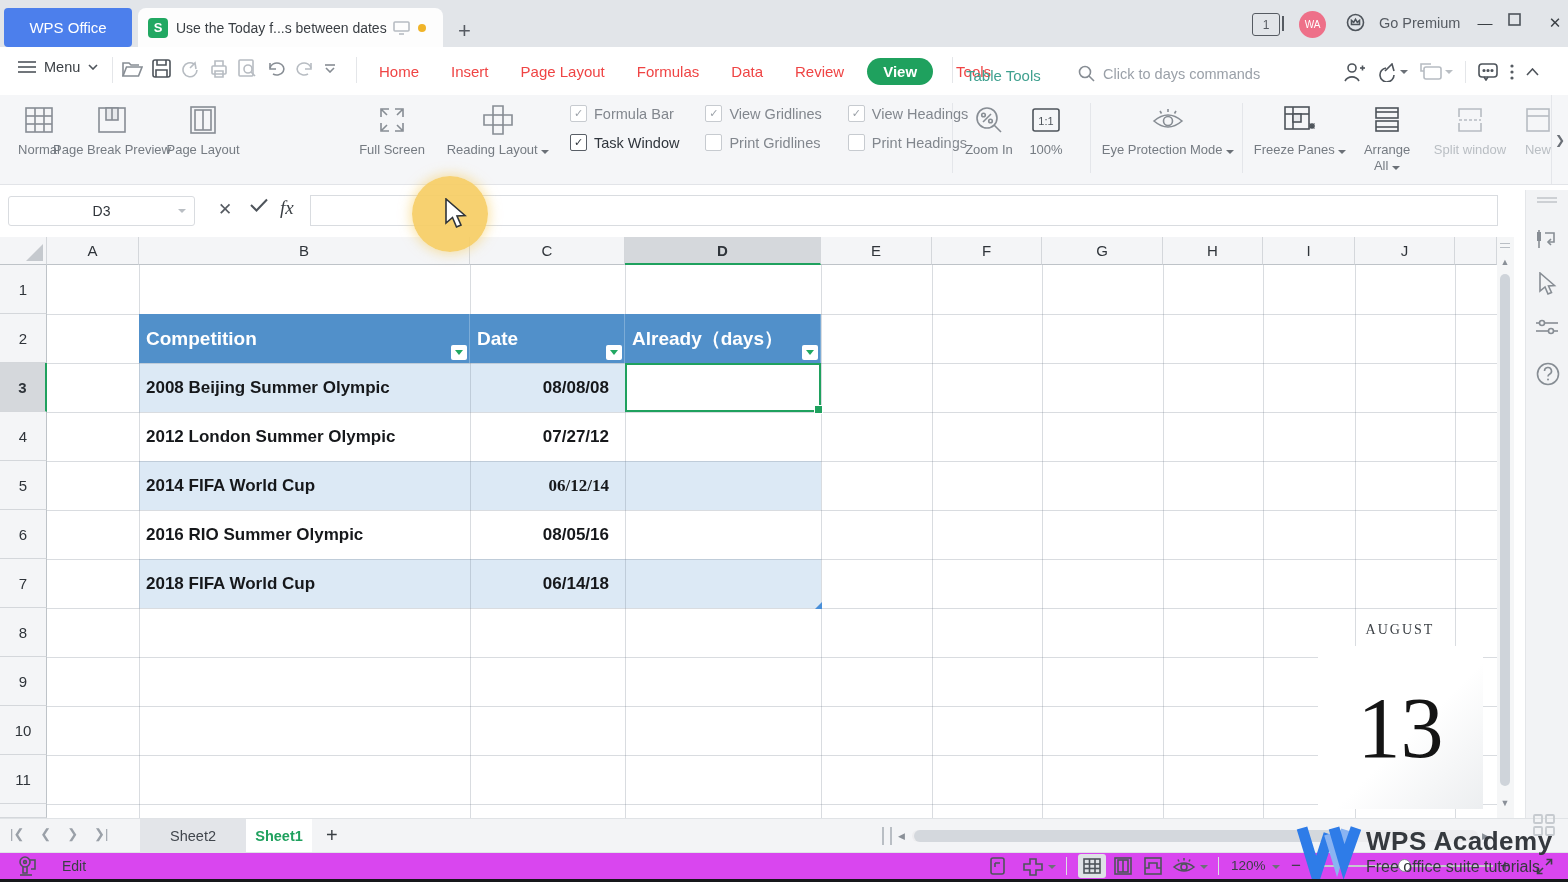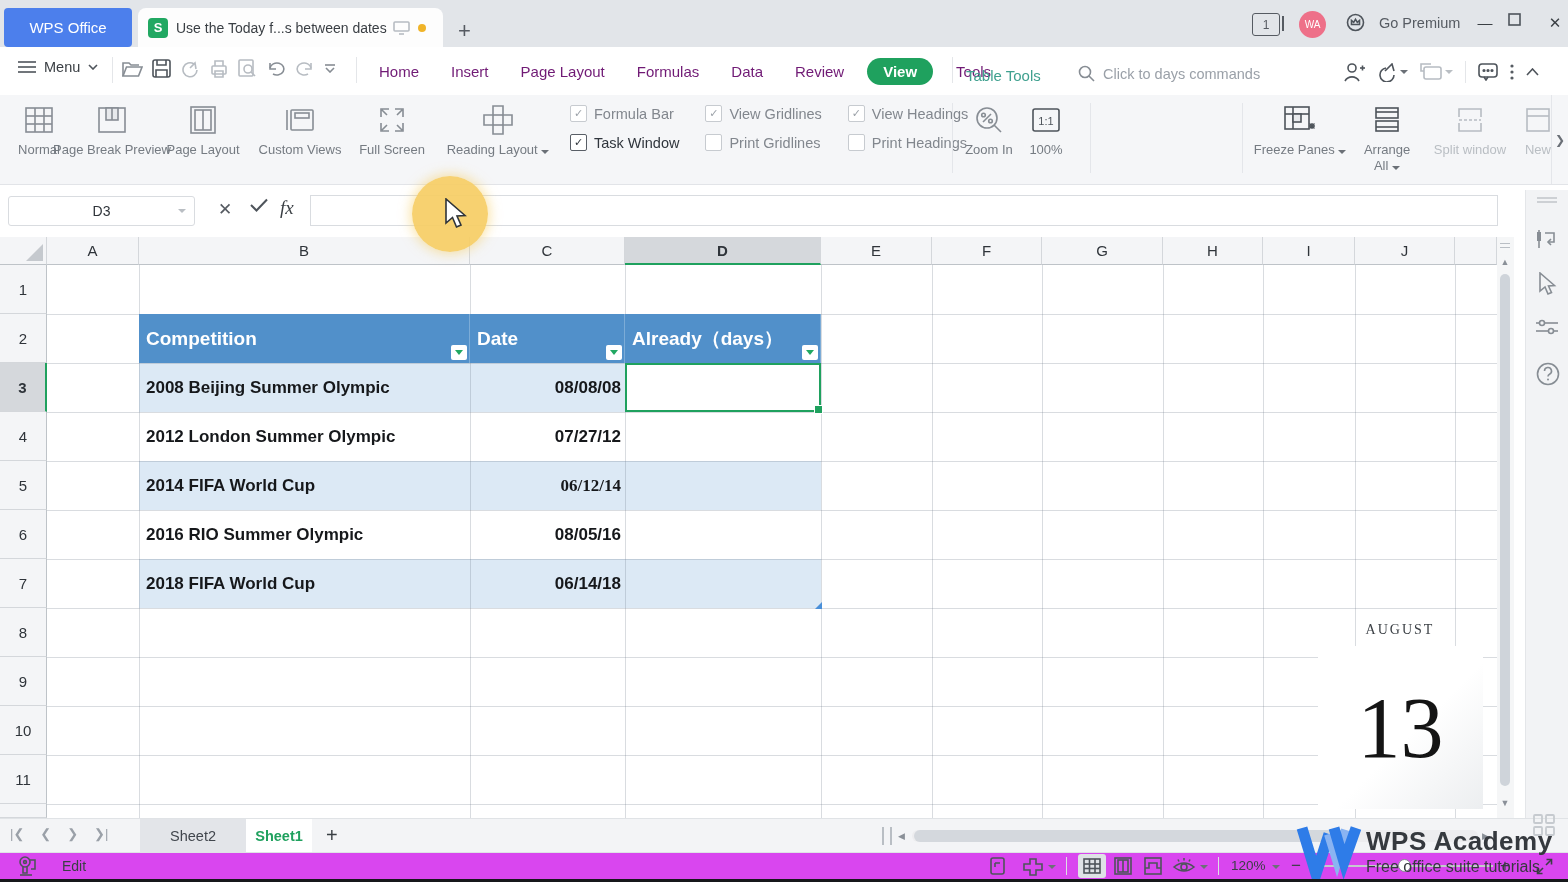--- a/index.html
+++ b/index.html
@@ -28,21 +28,21 @@
            font-size:10px;display:flex;align-items:center;justify-content:center;}
   #premium{left:1346px;top:13px;display:flex;align-items:center;gap:14px;color:#565b62;font-size:14.5px;}
   .winctl{top:14px;font-size:15px;color:#3a3f44;width:22px;text-align:center;}
 
   
   #menurow{left:0;top:47px;width:1568px;height:48px;background:#fff;}
   #menu-btn{left:18px;top:12px;display:flex;align-items:center;gap:8px;font-size:14.5px;color:#3a3f44;}
   .vdiv{width:1px;background:#e4e6e9;}
   #quick-icons{left:122px;top:12px;display:flex;align-items:center;gap:9px;}
   #menu-tabs{left:370px;top:9px;display:flex;align-items:center;gap:14px;height:30px;}
-  .menu-tab{font-size:15px;color:#701a75;padding:5px 9px;}
+  .menu-tab{font-size:15px;color:#ef4444;padding:5px 9px;}
   .menu-tab.active{background:#1fa15e;color:#fff;border-radius:16px;padding:5px 16px;font-weight:bold;}
   #tabletools{left:966px;top:20px;font-size:15px;color:#3fa08f;}
   #cmd-search{left:1078px;top:18px;display:flex;align-items:center;gap:8px;color:#9aa0a8;font-size:14.5px;}
   #mr-icons{left:1344px;top:14px;display:flex;align-items:center;gap:12px;}
   .caret{width:0;height:0;border-left:4px solid transparent;border-right:4px solid transparent;
          border-top:4.5px solid #6b7077;display:inline-block;}
   .caret.light{border-top-color:#b9bec3;}
 
   
   #ribbon{left:0;top:95px;width:1568px;height:90px;background:#f5f6f8;border-bottom:1px solid #e2e4e8;box-sizing:border-box;}
@@ -97,21 +97,21 @@
   .band{position:absolute;left:139px;width:682px;height:49px;z-index:1;}
   .tbl-hdr{position:absolute;height:49px;z-index:3;box-sizing:border-box;display:flex;align-items:center;
           color:#fff;font-weight:bold;font-size:19px;padding-left:7px;border-right:1px solid rgba(255,255,255,.25);}
   .filter-btn{position:absolute;right:2px;bottom:3px;width:16px;height:15px;background:#fff;border-radius:2px;
           display:flex;align-items:center;justify-content:center;}
   .filter-btn i{width:0;height:0;border-left:4px solid transparent;border-right:4px solid transparent;
           border-top:5px solid #21a862;}
   .tbl-cell{position:absolute;height:49px;z-index:3;display:flex;align-items:center;
           font-weight:bold;font-size:17px;color:#16181b;box-sizing:border-box;}
   .tbl-cell.l{padding-left:7px;}
-  .tbl-cell.r{justify-content:flex-end;padding-right:4px;}
+  .tbl-cell.r{justify-content:flex-end;padding-right:16px;}
   #sel-cell{left:625px;top:126px;width:196px;height:49px;background:#fff;border:2px solid #1fa15e;
           box-sizing:border-box;z-index:5;}
   #sel-cell .fill-handle{position:absolute;right:-4px;bottom:-4px;width:7px;height:7px;background:#1fa15e;border:1px solid #fff;}
   #tbl-resize{left:815px;top:365px;width:0;height:0;border-left:7px solid transparent;border-bottom:7px solid #4a90d9;z-index:4;}
 
   
   #calendar{z-index:3;}
   #cal-month{left:1348px;top:385px;width:104px;text-align:center;font-family:"Liberation Serif",serif;
           font-size:14px;letter-spacing:2px;color:#3a3f44;z-index:3;}
   #cal-sheet{left:1318px;top:409px;width:165px;height:163px;z-index:3;
@@ -327,30 +327,20 @@
   <div class="rb-btn" style="left:156px;width:94px">
     <div class="ic">
         <svg width="26" height="28" viewBox="0 0 26 28" class="ico">
           <rect x="1" y="1" width="24" height="26"></rect>
           <rect x="5" y="4" width="16" height="20"></rect>
           <line x1="13" y1="4" x2="13" y2="24"></line>
         </svg>
       </div>
     <div class="rb-lbl">Page Layout</div>
   </div>
-  <div class="rb-btn" style="left:248px;width:104px">
-    <div class="ic">
-        <svg width="30" height="26" viewBox="0 0 30 26" class="ico">
-          <line x1="2" y1="3" x2="2" y2="23"></line>
-          <rect x="6" y="3" width="22" height="20" rx="1"></rect>
-          <rect x="10" y="6" width="14" height="5"></rect>
-        </svg>
-      </div>
-    <div class="rb-lbl">Custom Views</div>
-  </div>
   <div class="rb-btn" style="left:346px;width:92px">
     <div class="ic">
         <svg width="26" height="26" viewBox="0 0 26 26" class="ico">
           <path d="M10 2 H2 V10 M8 8 L3 3"></path>
           <path d="M16 2 H24 V10 M18 8 L23 3"></path>
           <path d="M10 24 H2 V16 M8 18 L3 23"></path>
           <path d="M16 24 H24 V16 M18 18 L23 23"></path>
         </svg>
       </div>
     <div class="rb-lbl">Full Screen</div>
@@ -417,20 +407,32 @@
   <div class="rb-btn" style="left:1021px;width:50px">
     <div class="ic">
         <svg width="28" height="24" viewBox="0 0 28 24">
           <rect x="1" y="1" width="26" height="22" rx="2" class="ico dark"></rect>
           <text x="14" y="16.5" font-size="11" text-anchor="middle" fill="#4e545b" font-family="Liberation Sans,sans-serif">1:1</text>
         </svg>
       </div>
     <div class="rb-lbl">100%</div>
   </div>
   <div class="rsep" style="left:1090px"></div>
+  <div class="rb-btn" style="left:1098px;width:140px">
+    <div class="ic">
+        <svg width="34" height="26" viewBox="0 0 34 26" class="ico">
+          <path d="M3 14 Q17 2 31 14 Q17 26 3 14 Z"></path>
+          <circle cx="17" cy="14" r="4.5"></circle>
+          <line x1="17" y1="2" x2="17" y2="5"></line>
+          <line x1="9" y1="4" x2="10.5" y2="6.5"></line>
+          <line x1="25" y1="4" x2="23.5" y2="6.5"></line>
+        </svg>
+      </div>
+    <div class="rb-lbl"><span>Eye Protection Mode</span> <span class="caret"></span></div>
+  </div>
   <div class="rsep" style="left:1242px"></div>
   <div class="rb-btn" style="left:1252px;width:96px">
     <div class="ic">
         <svg width="32" height="28" viewBox="0 0 32 28" class="ico dark">
           <rect x="1" y="1" width="24" height="22"></rect>
           <line x1="1" y1="8" x2="25" y2="8"></line>
           <line x1="9" y1="1" x2="9" y2="23"></line>
           <rect x="9" y="8" width="8" height="8" fill="#e8eaed"></rect>
           <path d="M25 20 l6 0 M28 17 l0 6 M25.5 17.5 l5 5 M30.5 17.5 l-5 5" stroke-width="1.4"></path>
         </svg>

